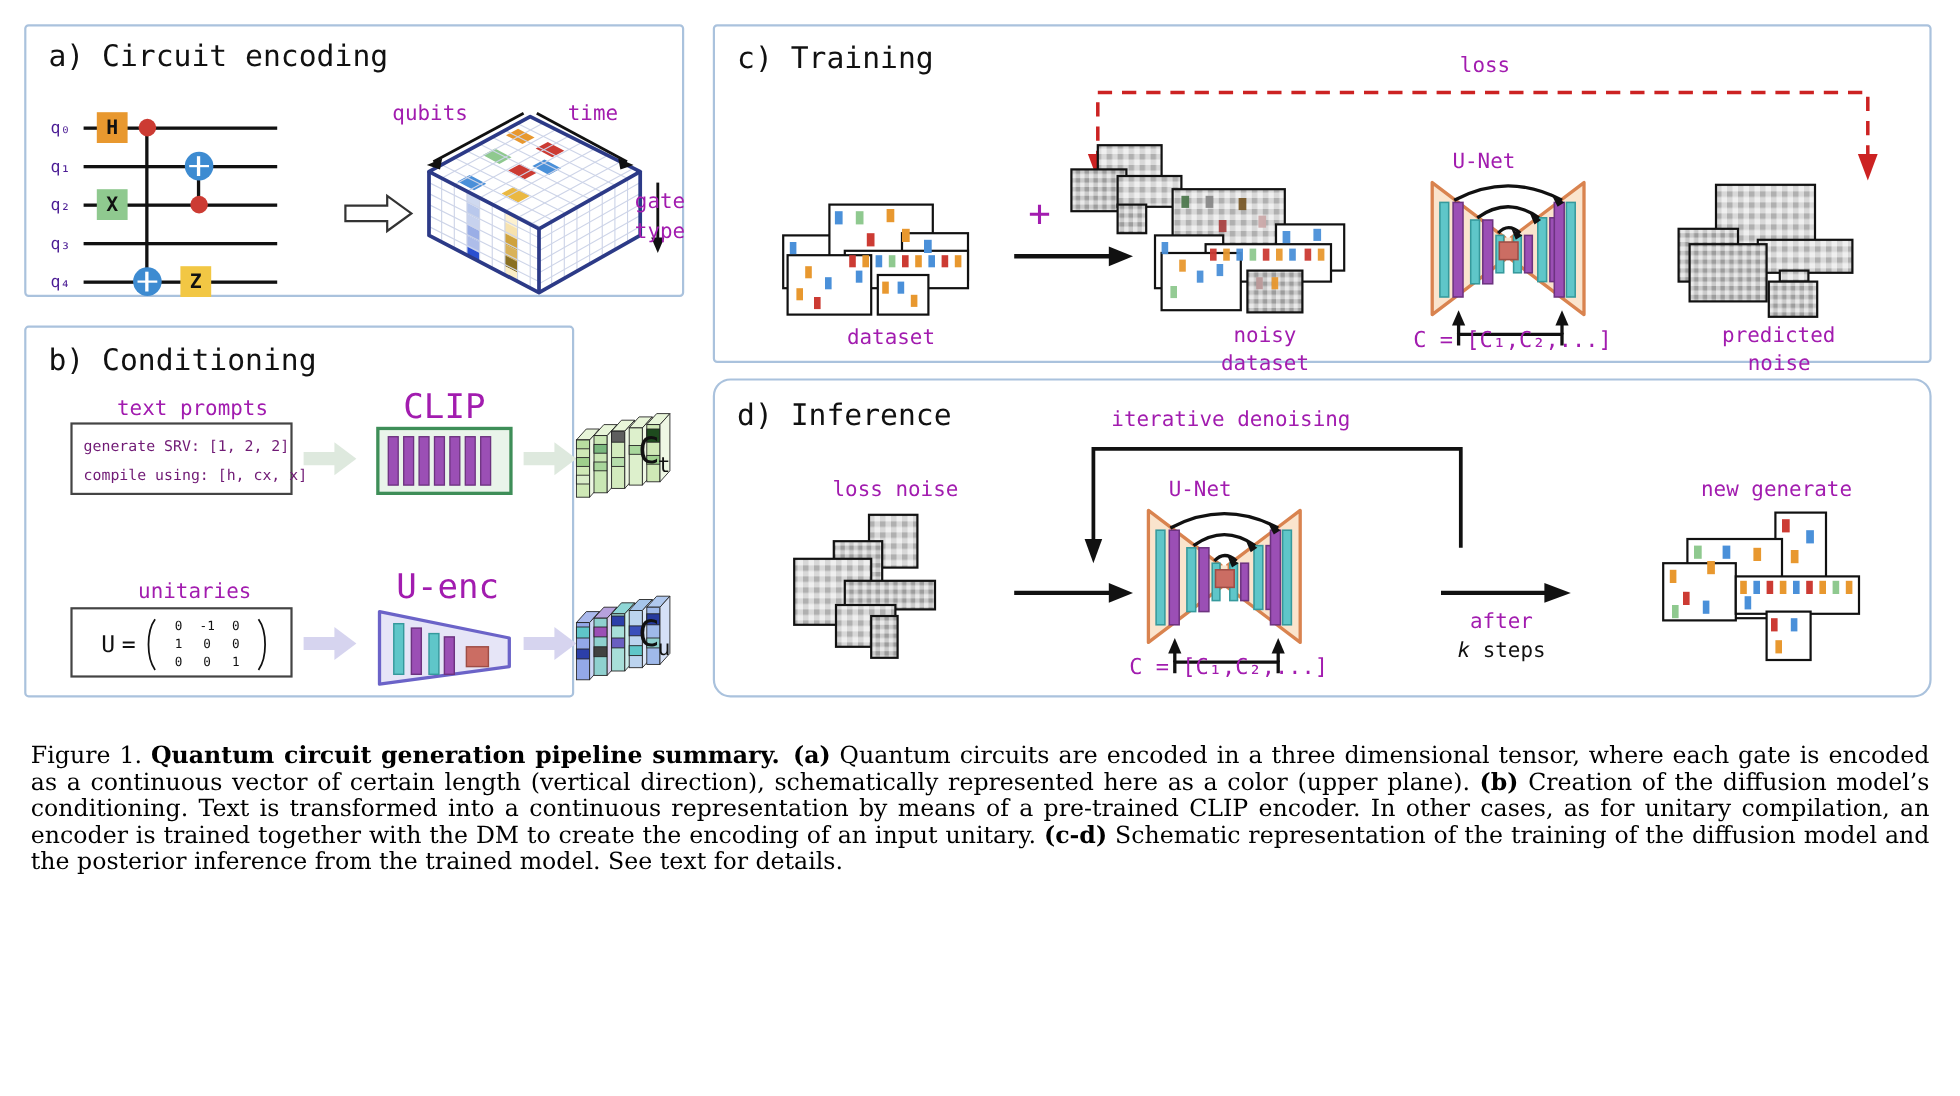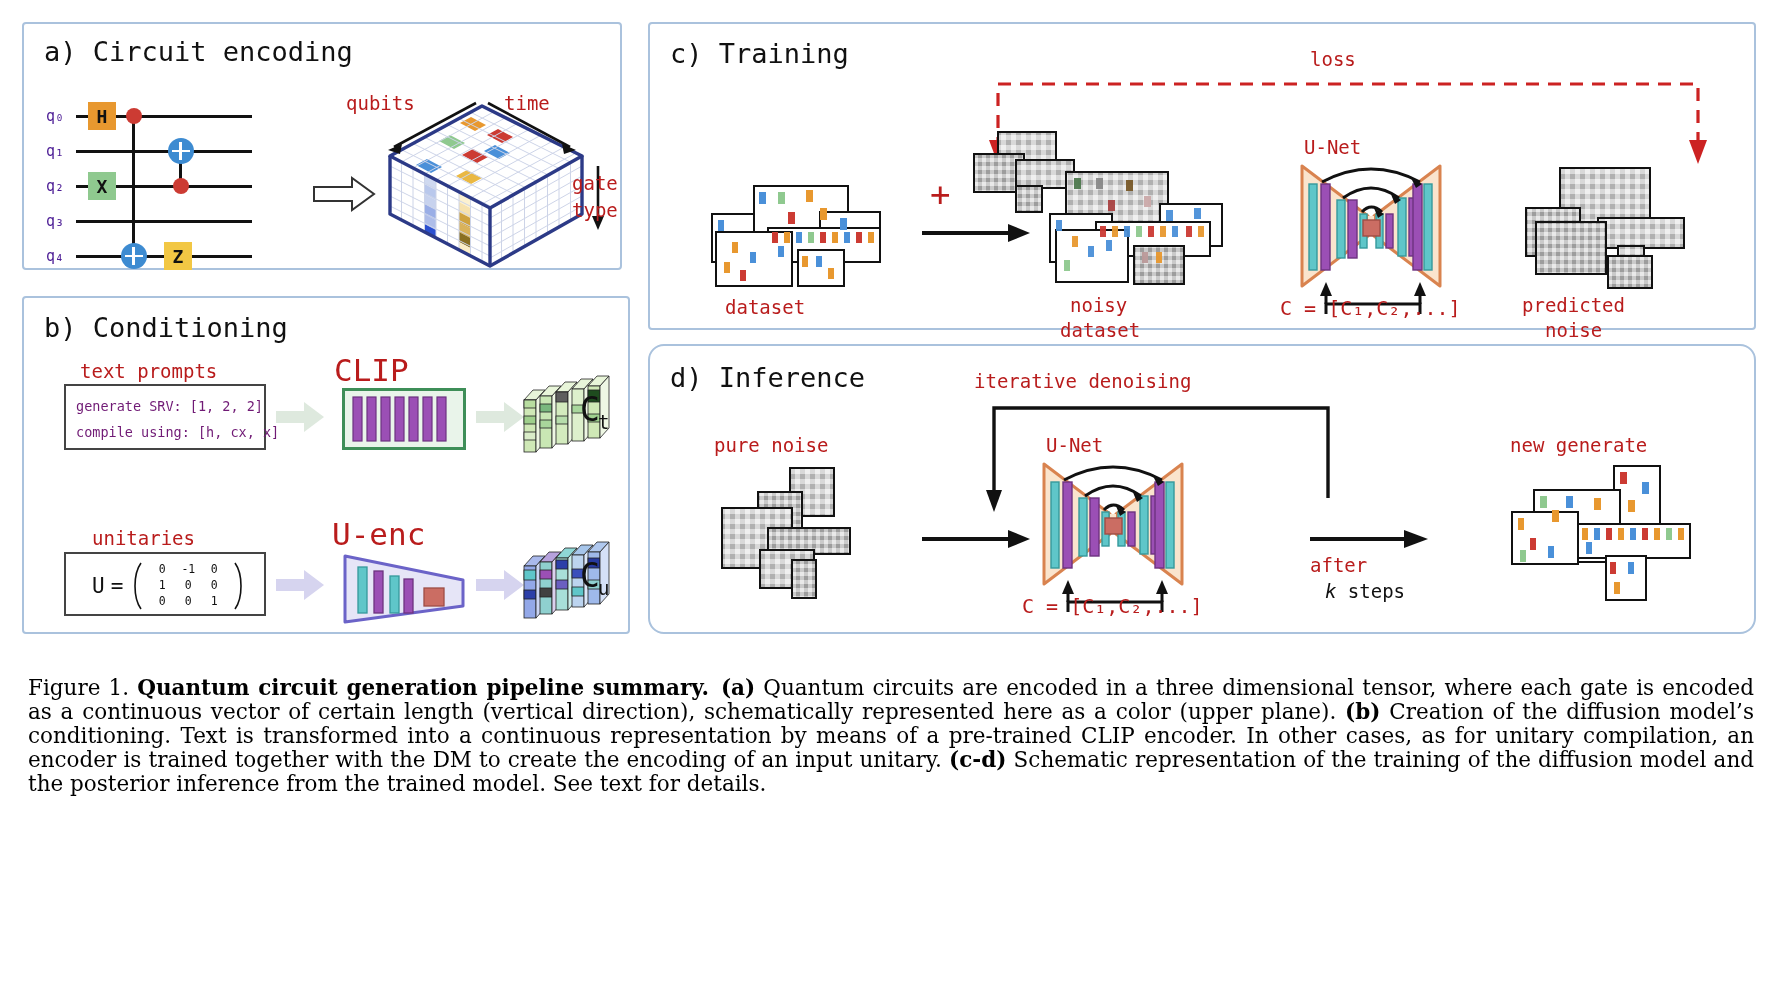--- a/index.html
+++ b/index.html
@@ -3,21 +3,21 @@
 <meta charset="utf-8">
 <style>
   html,body{margin:0;padding:0;background:#ffffff;}
   body{width:1782px;height:996px;font-family:"DejaVu Sans",sans-serif;overflow:hidden;}
   .page{position:relative;width:1782px;height:996px;}
 
   .panel{position:absolute;border:2px solid #aac2dd;border-radius:4px;background:#fff;box-sizing:border-box;}
   .panel-title{position:absolute;font-family:"DejaVu Sans Mono",monospace;font-size:27px;color:#111;white-space:nowrap;}
 
   .mono{font-family:"DejaVu Sans Mono",monospace;color:#111;}
-  .lbl{position:absolute;font-family:"DejaVu Sans Mono",monospace;font-size:19px;color:#b91c1c;white-space:nowrap;}
+  .lbl{position:absolute;font-family:"DejaVu Sans Mono",monospace;font-size:19px;color:#a21caf;white-space:nowrap;text-align:center;}
 
   
   .wire{position:absolute;height:2.5px;background:#111;}
   .qlabel{position:absolute;font-family:"DejaVu Sans Mono",monospace;font-size:15px;color:#4c1d95;}
   .gate{position:absolute;width:28px;height:28px;display:flex;align-items:center;justify-content:center;
         font-family:"DejaVu Sans Mono",monospace;font-size:18px;font-weight:bold;color:#111;}
   .gate.h{background:#e8982f;}
   .gate.x{background:#8fc98f;}
   .gate.z{background:#f2c744;}
   .ctrl{position:absolute;width:16px;height:16px;border-radius:50%;background:#cc3b33;}
@@ -207,21 +207,21 @@
         <line x1="228" y1="82" x2="228" y2="138" stroke="#111" stroke-width="2.6"></line>
         <polygon points="228,146 222,132 234,132" fill="#111"></polygon>
       </svg>
     </div>
     <div class="lbl" style="left:322px;top:68px;width:90px;">qubits</div>
     <div class="lbl" style="left:480px;top:68px;width:70px;">time</div>
     <div class="lbl" style="left:548px;top:148px;width:56px;">gate</div>
     <div class="lbl" style="left:548px;top:175px;width:56px;">type</div>
   </div>
 
-  <div class="panel" style="left:22px;top:296px;width:608px;height:338px;">
+  <div class="panel" style="left:22px;top:296px;width:500px;height:338px;">
     <div class="panel-title" style="left:20px;top:14px;">b) Conditioning</div>
 
     <div class="lbl" style="left:56px;top:62px;width:190px;">text prompts</div>
     <div class="tbox" style="left:40px;top:86px;width:202px;height:66px;">
       <div class="tline" style="position:absolute;left:10px;top:12px;">generate SRV: [1, 2, 2]</div>
       <div class="tline" style="position:absolute;left:10px;top:38px;">compile using: [h, cx, x]</div>
     </div>
 
     <div class="fatarrow" style="left:252px;top:104px;">
       <svg width="48" height="30" viewBox="0 0 48 30">
@@ -581,21 +581,21 @@
 
     <div class="lbl" style="left:324px;top:24px;width:290px;">iterative denoising</div>
 
     <div style="position:absolute;left:330px;top:54px;">
       <svg width="370" height="110" viewBox="0 0 370 110">
         <path d="M14 98 L14 8 L348 8 L348 98" fill="none" stroke="#111" stroke-width="3.4"></path>
         <polygon points="14,112 6,90 22,90" fill="#111"></polygon>
       </svg>
     </div>
 
-    <div class="lbl" style="left:64px;top:88px;width:200px;">pure noise</div>
+    <div class="lbl" style="left:64px;top:88px;width:200px;">loss noise</div>
 
     <div style="position:absolute;left:70px;top:118px;">
       <svg width="190" height="136" viewBox="0 0 190 136">
         <g stroke="#111" stroke-width="2">
           <rect x="70" y="4" width="44" height="48" fill="url(#nz)"></rect>
           <rect x="38" y="28" width="44" height="58" fill="url(#nz2)"></rect>
           <rect x="2" y="44" width="70" height="60" fill="url(#nz)"></rect>
           <rect x="48" y="64" width="82" height="26" fill="url(#nz2)"></rect>
           <rect x="40" y="86" width="54" height="38" fill="url(#nz)"></rect>
           <rect x="72" y="96" width="24" height="38" fill="url(#nz2)"></rect>

